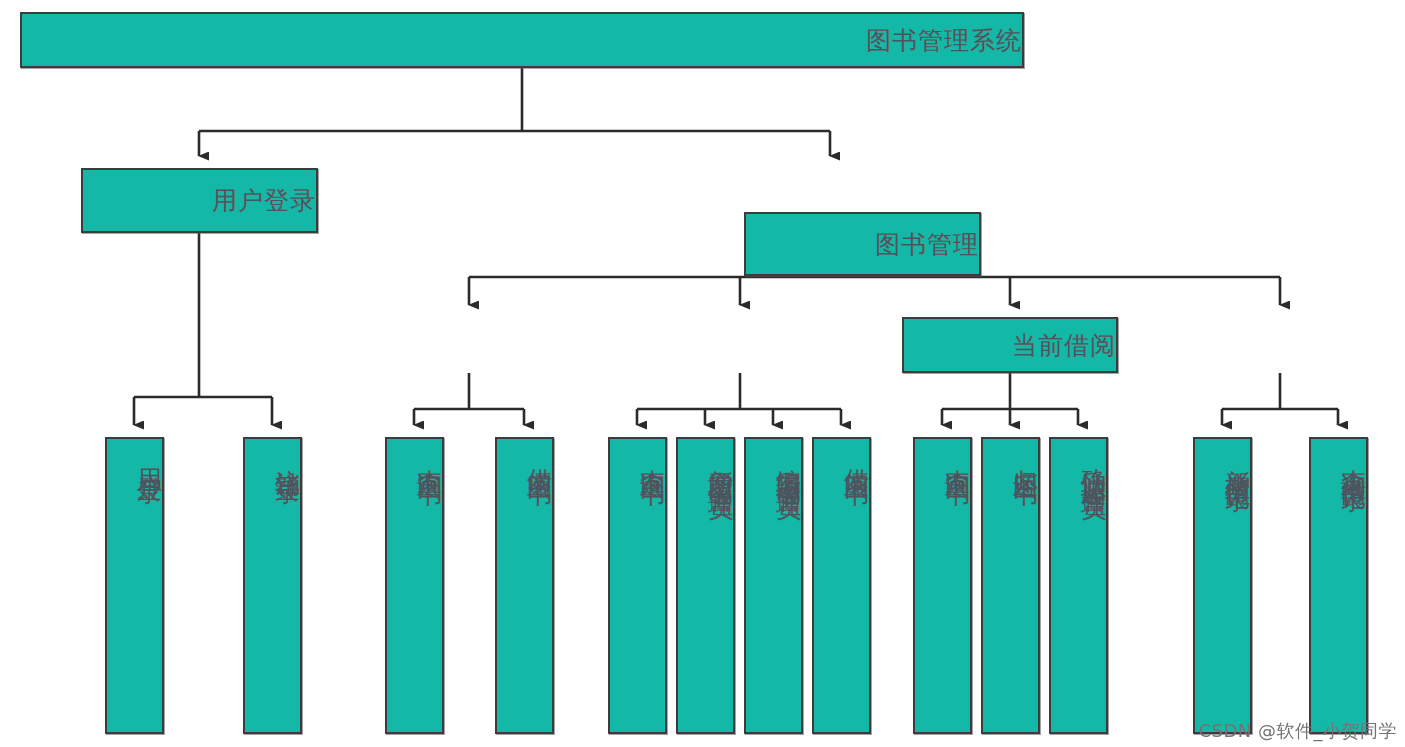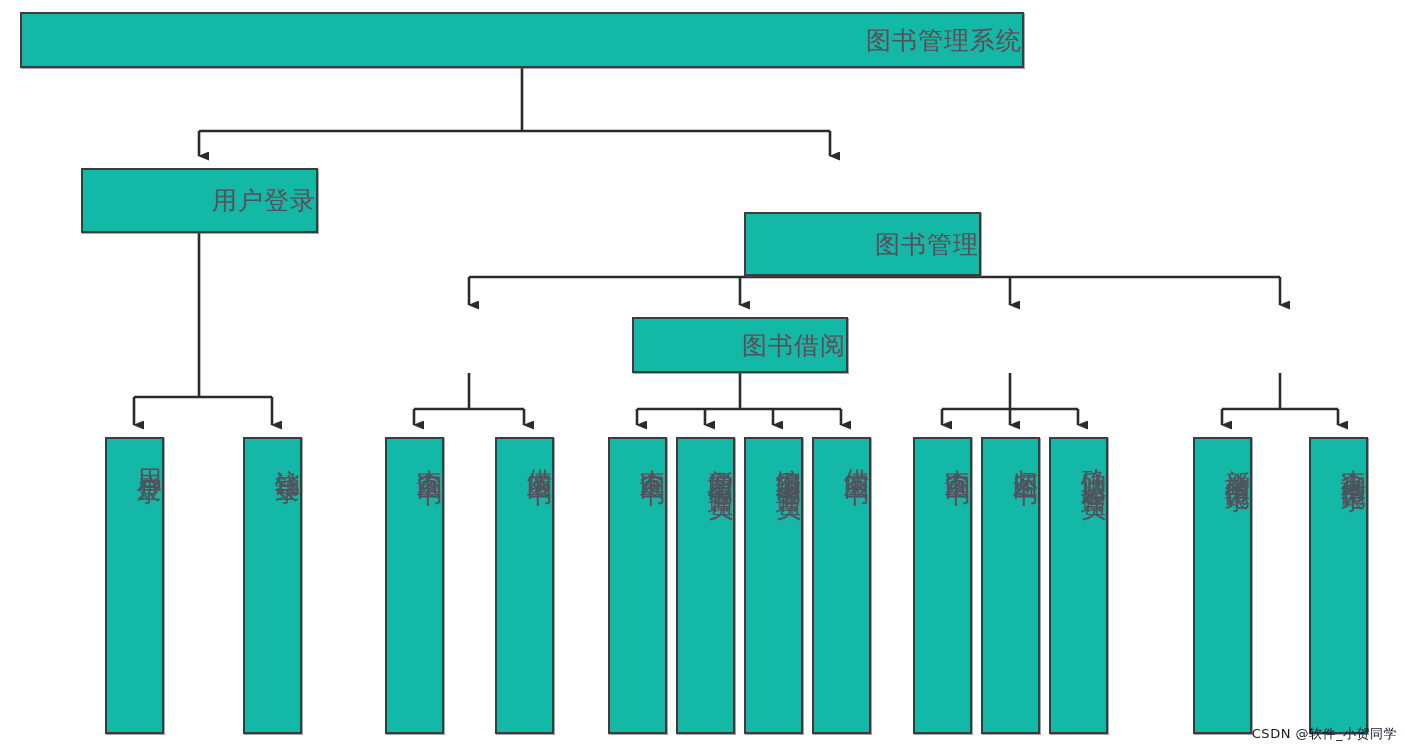--- a/index.html
+++ b/index.html
@@ -38,22 +38,22 @@
     line-height:1.04;
     letter-spacing:4px;
     white-space:pre;
     text-align:left;
   }
 
   #watermark{
     position:absolute;
     right:8px;
     bottom:4px;
-    font-size:13px;
-    color:#0f172a;
+    font-size:18px;
+    color:#737373;
     letter-spacing:.5px;
     z-index:5;
     white-space:nowrap;
   }
 </style>
 </head>
 <body>
 
 <div id="stage">
 
@@ -113,24 +113,24 @@
 
   <div class="node h-node" style="left:81px;top:168px;width:237px;height:65px;">
     <span class="lbl">用户登录</span>
   </div>
 
   <div class="node h-node" style="left:744px;top:168px;width:237px;height:64px;margin-top:44px;">
     <span class="lbl">图书管理</span>
   </div>
 
 
-  <div class="node h-node" style="left:632px;top:317px;width:216px;height:56px;">
-    <span class="lbl">图书借阅</span>
+
+  <div class="node h-node" style="left:902px;top:317px;width:216px;height:56px;">
+    <span class="lbl">当前借阅</span>
   </div>
-
 
 
   <div class="node leaf" style="left:105px;top:437px;width:59px;height:297px;">
     <span class="lbl">用户登录</span>
   </div>
 
   <div class="node leaf" style="left:243px;top:437px;width:59px;height:297px;">
     <span class="lbl">注销登录</span>
   </div>
 

